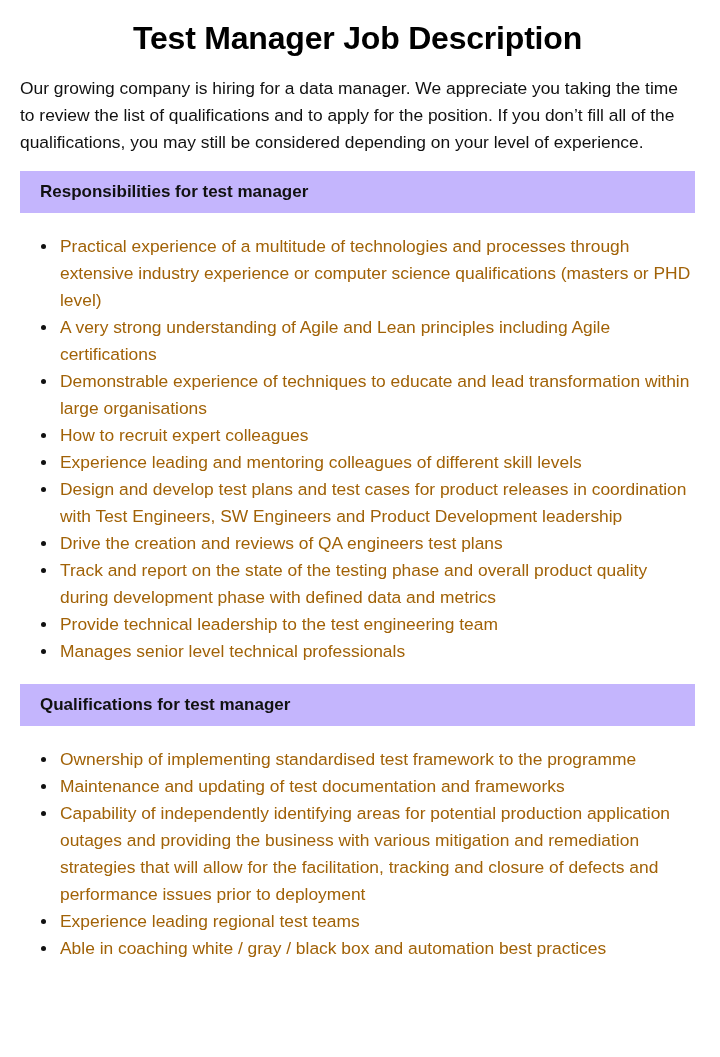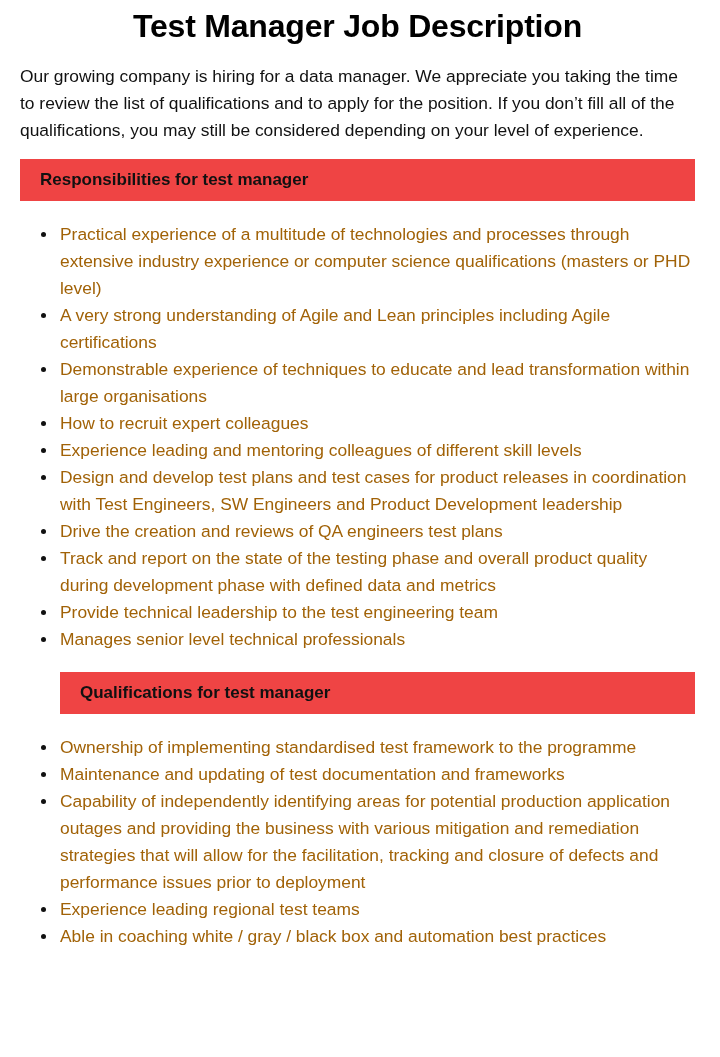--- a/index.html
+++ b/index.html
@@ -12,38 +12,38 @@
       height: 1057px;
       overflow: hidden;
       font-family: "Liberation Sans", "DejaVu Sans", sans-serif;
       color: #111111;
     }
     .page {
       padding: 0 25px 0 20px;
     }
     .page-title {
       margin: 0;
-      padding-top: 4px;
+      padding-top: 16px;
       height: 44px;
       text-align: center;
       font-size: 32px;
       font-weight: bold;
       line-height: 44px;
       letter-spacing: -0.2px;
       color: #000;
     }
     .intro {
       margin: 15px 0 0 0;
       font-size: 17.4px;
       line-height: 27px;
       color: #111;
     }
     .section-header {
       margin-top: 15px;
-      background: #ef4444;
+      background: #c4b5fd;
       height: 42px;
       line-height: 42px;
       padding-left: 20px;
       font-size: 17px;
       font-weight: bold;
       color: #111;
     }
     .section-list {
       margin: 20px 0 0 0;
       padding: 0 0 0 40px;
@@ -62,21 +62,20 @@
       width: 5px;
       height: 5px;
       border-radius: 50%;
       background: #111;
     }
     .section-list.quals {
       margin-top: 20px;
     }
     .section-header.quals-header {
       margin-top: 19px;
-      margin-left: 40px;
     }
   </style>
 </head>
 <body>
 
 <div class="page">
   <h1 class="page-title">Test Manager Job Description</h1>
   <p class="intro">Our growing company is hiring for a data manager. We appreciate you taking the time to review the list of qualifications and to apply for the position. If you don’t fill all of the qualifications, you may still be considered depending on your level of experience.</p>
 
   <section>

